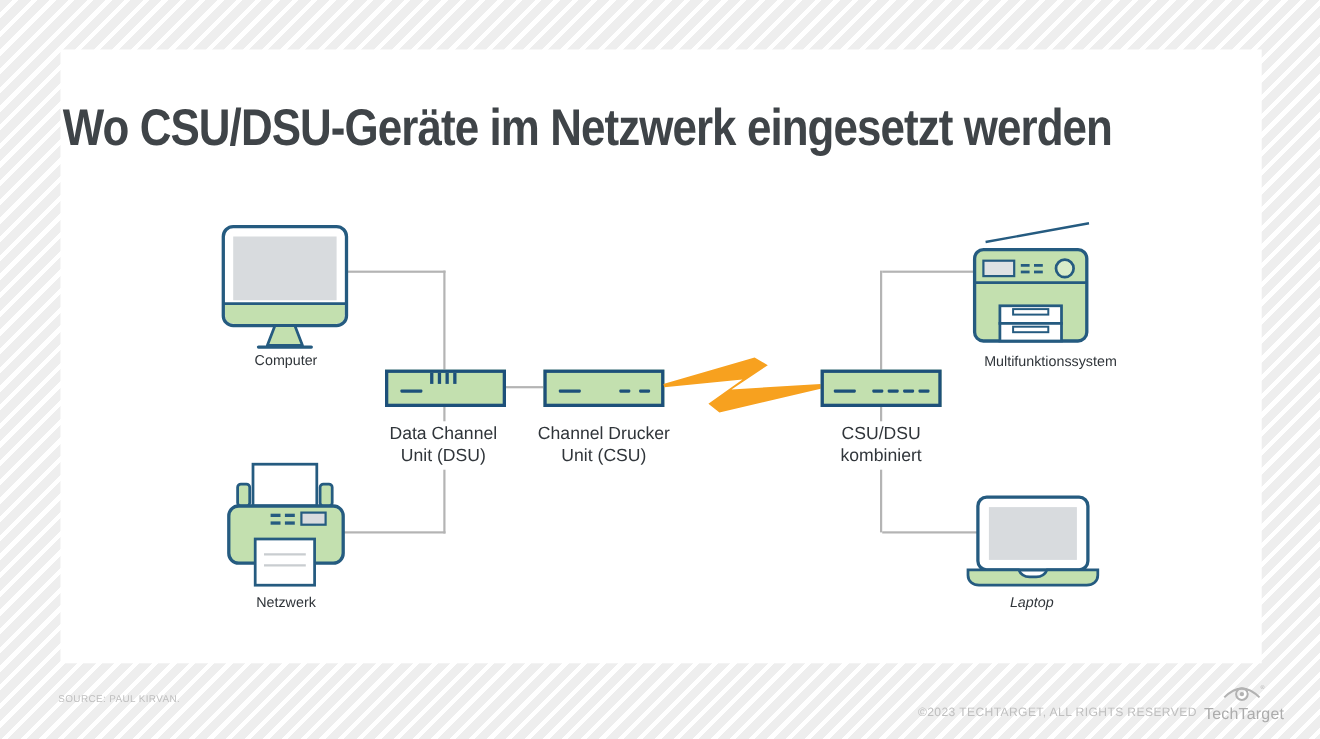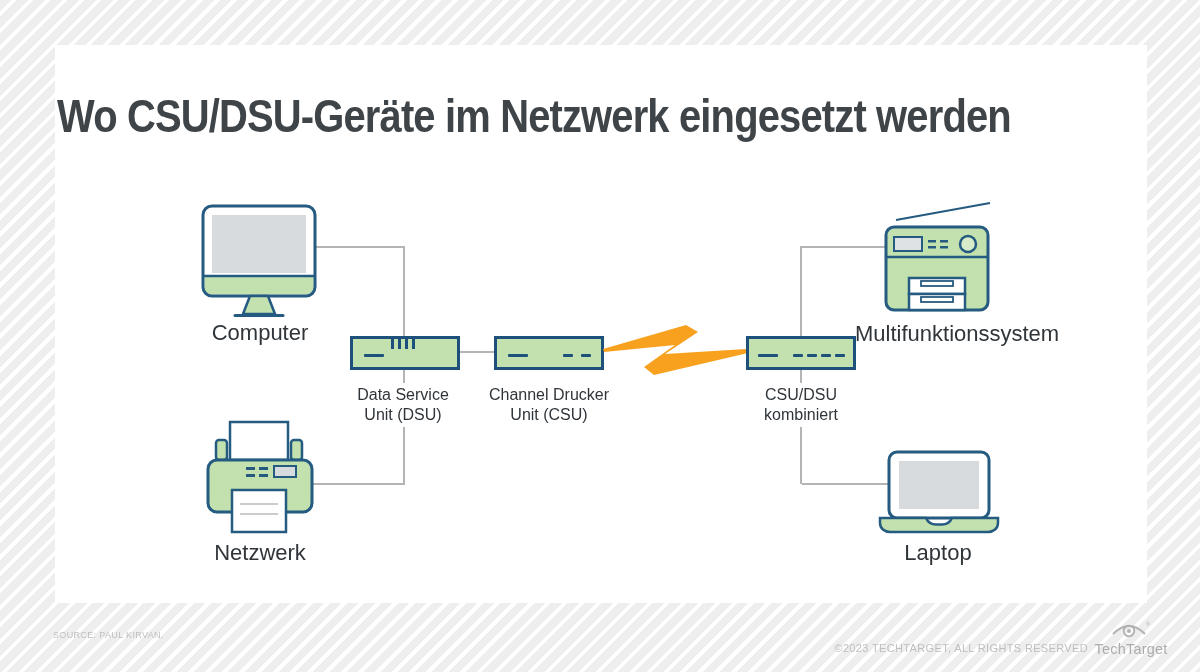--- a/index.html
+++ b/index.html
@@ -28,21 +28,21 @@
   }
   .unit-box .dash { position:absolute; background:#1d507a; height:3px; border-radius:1px; }
   .unit-box .tick { position:absolute; background:#1d507a; width:3px; height:10px; top:0; }
   .unit-label {
     position:absolute; width:170px; text-align:center;
     font-size:16px; line-height:20px; color:#30353a;
     background:#ffffff; padding:2px 0;
   }
   .device-label {
     position:absolute; text-align:center;
-    font-size:22px; color:#30353a;
+    font-size:13px; color:#30353a;
   }
   .icon-wrap { position:absolute; }
   
   .footer-source {
     position:absolute; left:53px; top:629px;
     font-size:9px; line-height:12.5px; letter-spacing:0.35px; color:#bfbfbf;
     white-space:nowrap;
   }
   .footer-copyright {
     position:absolute; right:112px; top:642px;
@@ -103,21 +103,21 @@
 <div class="device-label" style="left:180px; top:540px; width:160px;">Netzwerk</div>
 
 <div class="unit-box" style="left:350px; top:336px;">
   <span class="dash" style="left:11px; top:15px; width:20px;"></span>
   <span class="tick" style="left:38px;"></span>
   <span class="tick" style="left:45px;"></span>
   <span class="tick" style="left:52px;"></span>
   <span class="tick" style="left:59px;"></span>
 </div>
 <div class="unit-label" style="left:318px; top:383px;">
-  <span>Data Service</span><br>
+  <span>Data Channel</span><br>
   <span>Unit (DSU)</span>
 </div>
 
 <div class="unit-box" style="left:494px; top:336px;">
   <span class="dash" style="left:11px; top:15px; width:20px;"></span>
   <span class="dash" style="left:66px; top:15px; width:10px;"></span>
   <span class="dash" style="left:84px; top:15px; width:10px;"></span>
 </div>
 <div class="unit-label" style="left:464px; top:383px;">
   <span>Channel Drucker</span><br>
@@ -161,21 +161,21 @@
 </div>
 <div class="device-label" style="left:855px; top:321px; width:200px;">Multifunktionssystem</div>
 
 <div class="icon-wrap" style="left:875px; top:449px; width:126px; height:86px;">
   <svg width="126" height="86" viewBox="0 0 126 86">
     <rect x="14" y="3" width="100" height="66" rx="8" fill="#ffffff" stroke="#255b80" stroke-width="3"></rect>
     <rect x="24" y="12" width="80" height="48" fill="#d8dbde"></rect>
     <path d="M5,69 H51 C53,73.5 56.5,75.5 61,75.5 H67 C71.5,75.5 75,73.5 77,69 H123 V74 C123,79.5 118.5,83 113,83 H15 C9.5,83 5,79.5 5,74 Z" fill="#c3e0af" stroke="#255b80" stroke-width="2.5"></path>
   </svg>
 </div>
-<div class="device-label" style="left:858px; top:540px; width:160px;">Laptop</div>
+<div class="device-label" style="left:858px; top:540px; width:160px;font-style:italic;">Laptop</div>
 
 <div class="footer-source">
   <span>SOURCE: PAUL KIRVAN.</span><br>
 </div>
 <div class="footer-copyright">©2023 TECHTARGET, ALL RIGHTS RESERVED</div>
 <div class="brand">
   <span>
     <svg width="40" height="17" viewBox="0 0 40 17">
       <path d="M2,13 Q18,-3 34,13" fill="none" stroke="#b2b2b2" stroke-width="1.8"></path>
       <circle cx="18" cy="10" r="5.3" fill="none" stroke="#b2b2b2" stroke-width="1.8"></circle>

